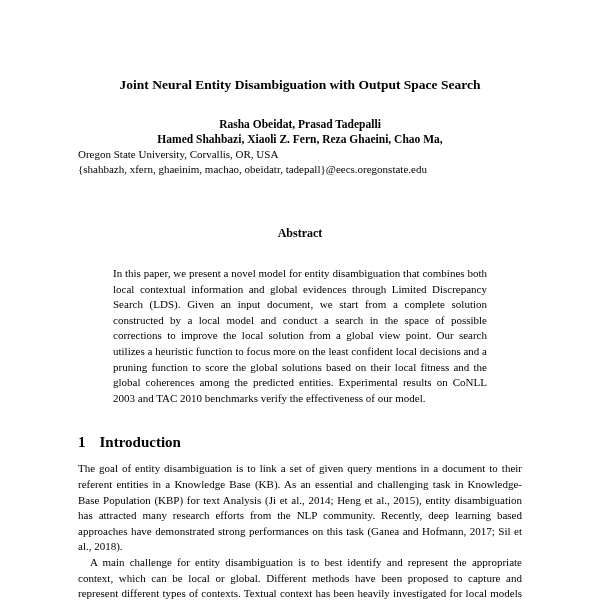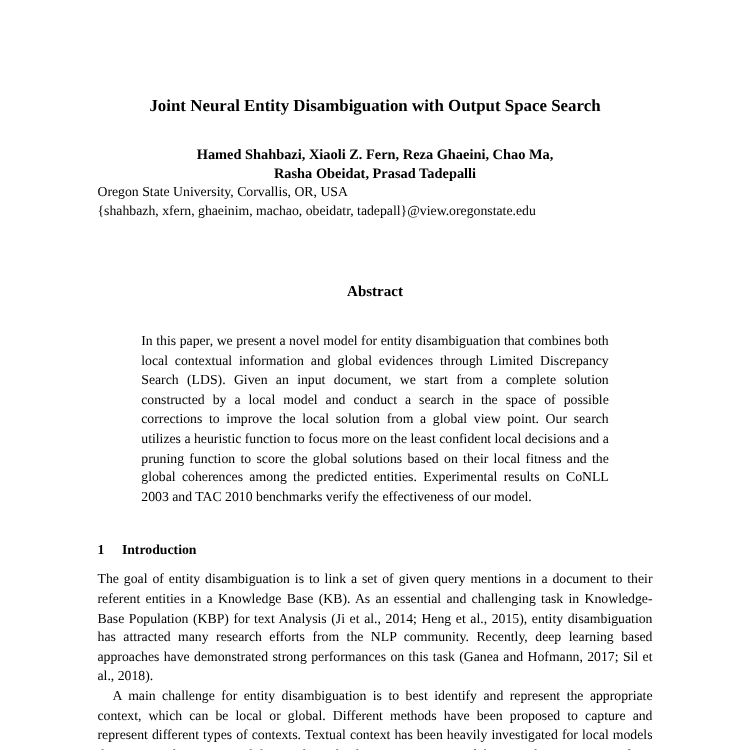--- a/index.html
+++ b/index.html
@@ -48,21 +48,21 @@
     font-weight: bold;
   }
   .abstract {
     margin: 0 35px;
     font-size: 11px;
     line-height: 15.6px;
     text-align: justify;
   }
   .section-heading {
     margin: 28px 0 10px 0;
-    font-size: 11px;
+    font-size: 15px;
     font-weight: bold;
   }
   .section-heading .sec-num {
     display: inline-block;
     margin-right: 14px;
   }
   .body-para {
     margin: 0;
     font-size: 11px;
     line-height: 15.6px;
@@ -73,24 +73,24 @@
   }
 </style>
 </head>
 <body>
 
 <div class="page">
 
   <h1 class="title">Joint Neural Entity Disambiguation with Output Space Search</h1>
 
   <div>
+    <p class="authors">Rasha Obeidat, Prasad Tadepalli</p>
     <p class="authors">Hamed Shahbazi, Xiaoli Z. Fern, Reza Ghaeini, Chao Ma,</p>
-    <p class="authors">Rasha Obeidat, Prasad Tadepalli</p>
     <p class="affiliation">Oregon State University, Corvallis, OR, USA</p>
-    <p class="email">{shahbazh, xfern, ghaeinim, machao, obeidatr, tadepall}@view.oregonstate.edu</p>
+    <p class="email">{shahbazh, xfern, ghaeinim, machao, obeidatr, tadepall}@eecs.oregonstate.edu</p>
   </div>
 
   <h2 class="abstract-heading">Abstract</h2>
 
   <p class="abstract">In this paper, we present a novel model for entity disambiguation that combines both local contextual information and global evidences through Limited Discrepancy Search (LDS). Given an input document, we start from a complete solution constructed by a local model and conduct a search in the space of possible corrections to improve the local solution from a global view point. Our search utilizes a heuristic function to focus more on the least confident local decisions and a pruning function to score the global solutions based on their local fitness and the global coherences among the predicted entities. Experimental results on CoNLL 2003 and TAC 2010 benchmarks verify the effectiveness of our model.</p>
 
   <h2 class="section-heading">
     <span class="sec-num">1</span><span>Introduction</span>
   </h2>
 

